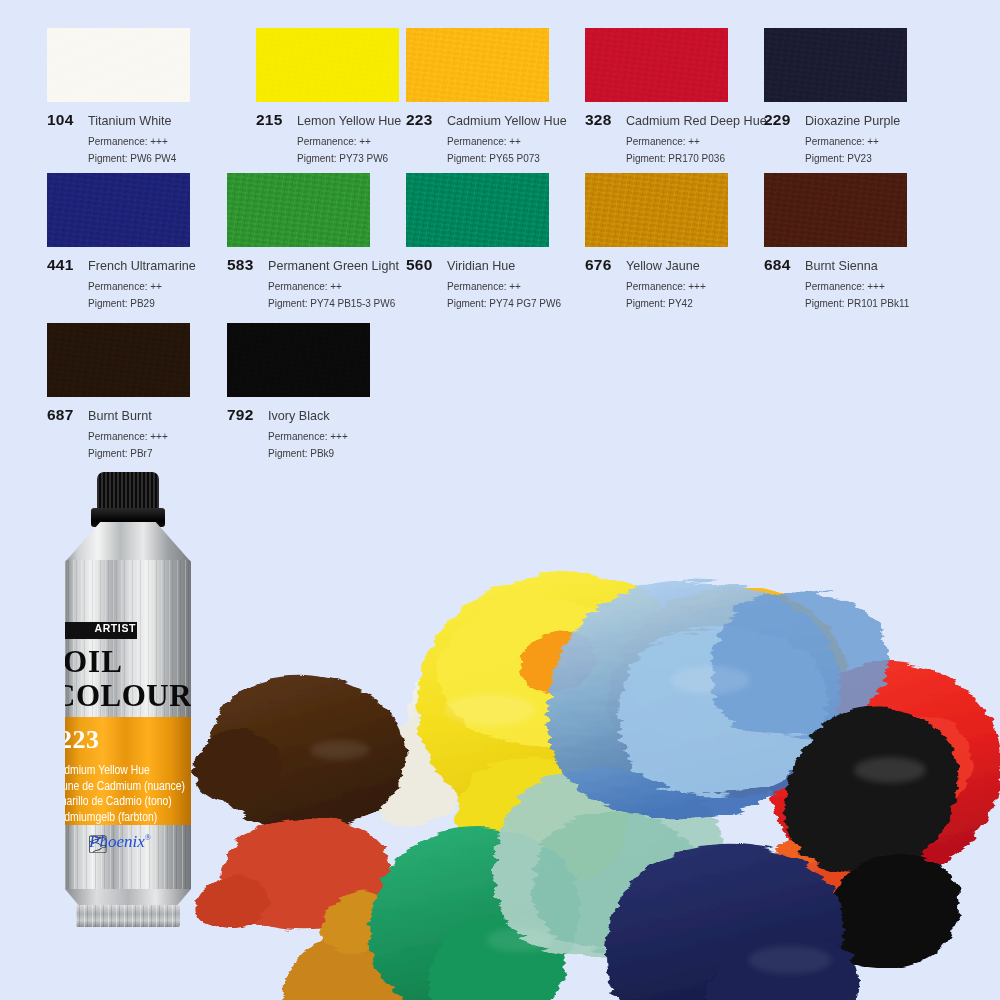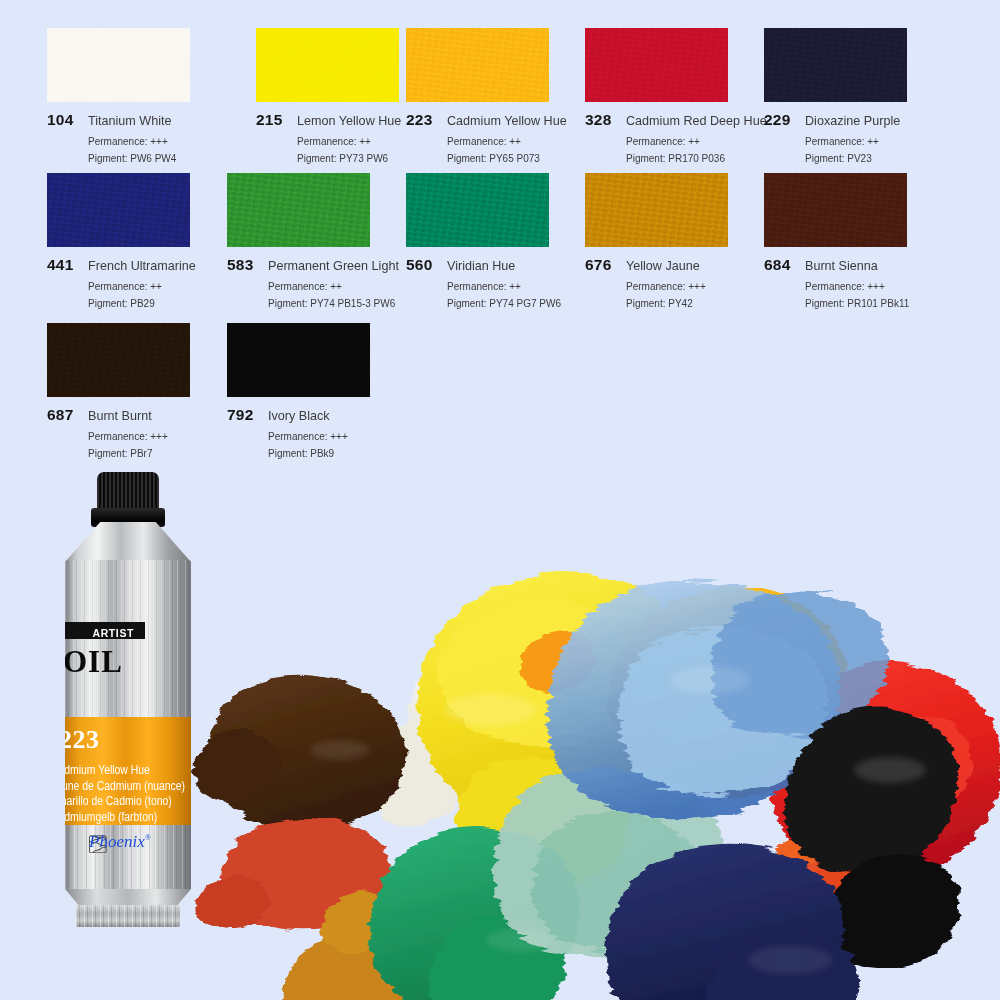--- a/index.html
+++ b/index.html
@@ -61,23 +61,23 @@
     position:absolute;left:20px;top:88px;width:126px;height:310px;
     background:linear-gradient(90deg,#7e8185 0%,#c9ccce 8%,#f2f3f3 22%,#acafb2 38%,#dfe0e1 52%,#f0f1f1 66%,#a3a6a9 84%,#76797c 100%);
     border-radius:3px 3px 0 0;
     overflow:hidden;
   }
   .tube-body .streaks{
     position:absolute;inset:0;opacity:.5;
     background-image:repeating-linear-gradient(90deg,rgba(255,255,255,.55) 0 1px,rgba(0,0,0,0) 1px 3px,rgba(0,0,0,.18) 3px 4px,rgba(0,0,0,0) 4px 8px);
   }
   .artist-tag{
-    position:absolute;left:0px;top:62px;width:80px;height:17px;
-    background:#101010;display:flex;align-items:flex-end;justify-content:flex-end;
-    padding-right:11px;box-sizing:border-box;
+    position:absolute;left:0px;top:62px;width:72px;height:17px;
+    background:#101010;display:flex;align-items:flex-start;justify-content:flex-end;
+    padding-right:1px;box-sizing:border-box;
   }
   .artist-tag span{color:#fff;font-size:10.5px;font-weight:700;letter-spacing:.6px;}
   .tube-oil{
     position:absolute;left:-2px;top:84px;font-family:"Liberation Serif","DejaVu Serif",serif;
     font-size:31px;font-weight:700;color:#0b0b0b;letter-spacing:1px;
   }
   .tube-colour{
     position:absolute;left:-12px;top:118px;font-family:"Liberation Serif","DejaVu Serif",serif;
     font-size:31px;font-weight:700;color:#0b0b0b;letter-spacing:.5px;
   }
@@ -457,20 +457,21 @@
     <div class="tube-cap"></div>
     <div class="tube-cap-base"></div>
     <div class="tube-shoulder"></div>
 
     <div class="tube-body">
       <div class="streaks"></div>
       <div class="artist-tag">
         <span>ARTIST</span>
       </div>
       <div class="tube-oil">OIL</div>
+      <div class="tube-colour">COLOUR</div>
     </div>
 
     <div class="tube-band">
       <div class="band-num">223</div>
       <div class="band-lines">
         <div>Cadmium Yellow Hue</div>
         <div>Jaune de Cadmium (nuance)</div>
         <div>Amarillo de Cadmio (tono)</div>
         <div>Cadmiumgelb (farbton)</div>
       </div>

